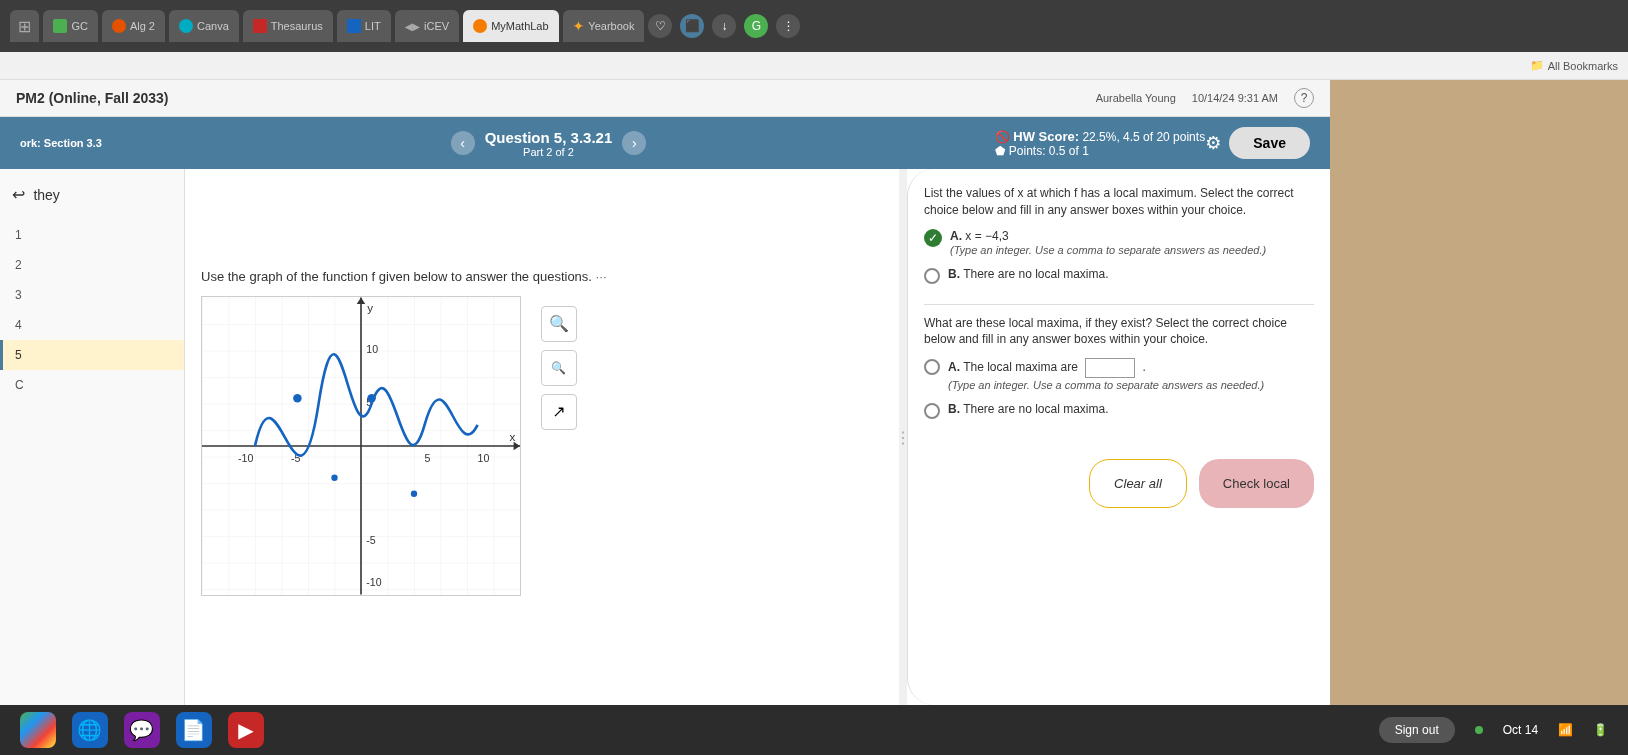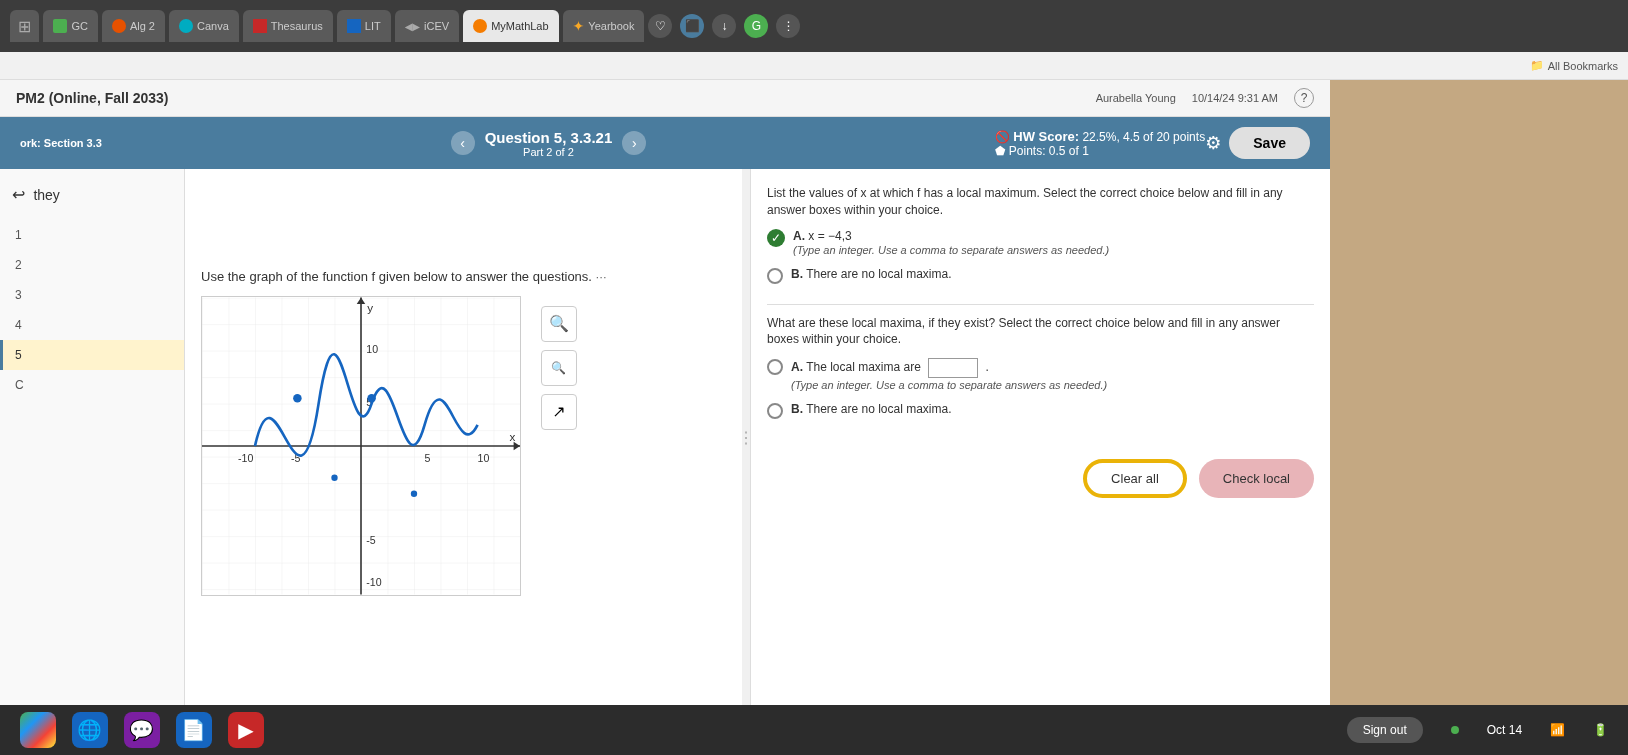--- a/index.html
+++ b/index.html
@@ -216,25 +216,26 @@
       background: white;
       border: 1px solid #ccc;
       border-radius: 4px;
       cursor: pointer;
       display: flex; align-items: center; justify-content: center;
       font-size: 16px;
     }
 
     
     .right-panel {
-      width: 580px;
+      width: 423px;
       border-left: 1px solid #ddd;
       padding: 16px;
       background: #fff;
       overflow-y: auto;
+      border-radius: 27px;
     }
     .panel-separator {
       width: 8px;
       background: #f0f0f0;
       cursor: col-resize;
       display: flex;
       align-items: center;
       justify-content: center;
       color: #aaa;
     }
@@ -272,26 +273,27 @@
       display: inline-block;
       width: 50px;
       height: 20px;
       border: 1px solid #999;
       background: #fff;
       margin: 0 4px;
       vertical-align: middle;
     }
     .clear-btn {
       background: white;
-      border: 4px solid #eab308;
+      border: 1px solid #eab308;
       border-radius: 20px;
-      padding: 8px 24px;
+      padding: 16px 24px;
       font-size: 13px;
       cursor: pointer;
       color: #333;
+      font-style: italic;
     }
     .check-btn {
       background: #e8b4b8;
       border: none;
       border-radius: 20px;
       padding: 8px 24px;
       font-size: 13px;
       cursor: pointer;
       color: #333;
     }
@@ -315,21 +317,21 @@
       border-radius: 8px;
       display: flex; align-items: center; justify-content: center;
       font-size: 20px;
       cursor: pointer;
     }
     .taskbar-icon.chrome { background: linear-gradient(135deg, #4caf50, #2196f3, #f44336, #ffeb3b); }
     .taskbar-icon.globe { background: #1565c0; color: white; }
     .taskbar-icon.chat { background: #7b1fa2; color: white; }
     .taskbar-icon.doc { background: #1565c0; color: white; }
     .taskbar-icon.play { background: #c62828; color: white; }
-    .taskbar-right { display: flex; gap: 28px; align-items: center; color: white; font-size: 12px; }
+    .taskbar-right { display: flex; gap: 20px; align-items: center; color: white; font-size: 12px; }
     .sign-out-btn {
       background: #555;
       border: none;
       color: white;
       padding: 6px 16px;
       border-radius: 16px;
       cursor: pointer;
       font-size: 12px;
     }
 

